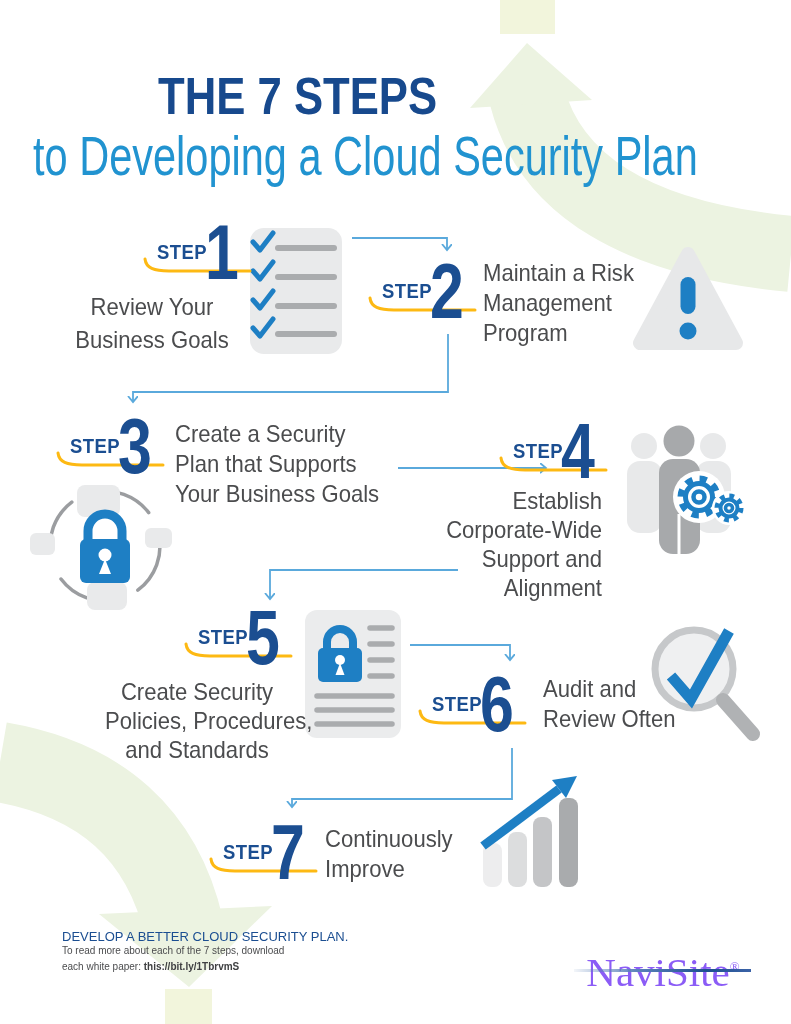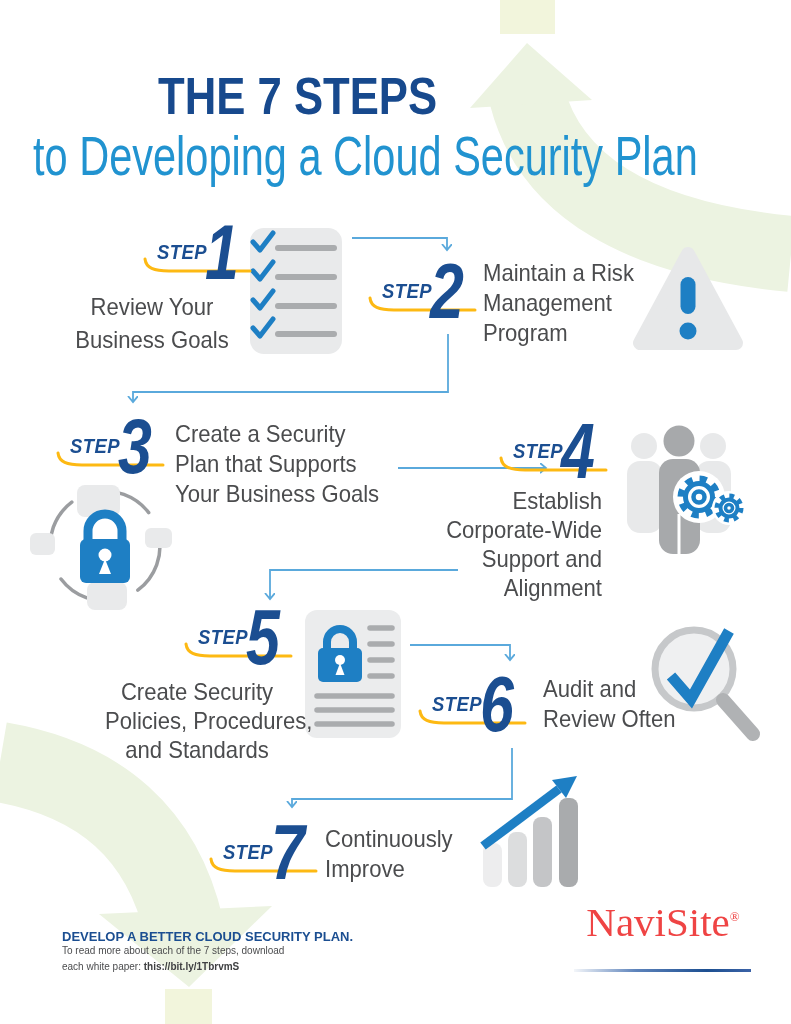--- a/index.html
+++ b/index.html
@@ -18,21 +18,21 @@
     white-space:nowrap; transform:scaleX(0.84); transform-origin:left top;
     letter-spacing:0px;
   }
   .subtitle {
     position:absolute; left:33px; top:124px;
     font-size:55px; font-weight:normal; color:#2193d0;
     white-space:nowrap; transform:scaleX(0.755); transform-origin:left top;
   }
 
   
-  .badge { position:absolute; width:140px; height:96px; z-index:4;font-style:italic; }
+  .badge { position:absolute; width:140px; height:96px; z-index:4; }
   .badge .word {
     position:absolute; left:14px; top:27px;
     font-size:21px; font-weight:bold; color:#1b4e91; letter-spacing:.5px;
     transform:scaleX(0.88); transform-origin:left top; white-space:nowrap;
   }
   .badge .swoosh { position:absolute; left:0px; top:44px; }
   .badge .num {
     position:absolute; left:62px; top:0px;
     font-size:78px; line-height:1; font-weight:bold; color:#1b4e91;
     transform:scaleX(0.78); transform-origin:left top;
@@ -48,27 +48,27 @@
   .steptext.center { text-align:center; transform-origin:center top; }
   .steptext.right  { text-align:right;  transform-origin:right top; }
 
   .icon { position:absolute; z-index:3; }
   .decor { position:absolute; z-index:0; }
   .connectors { position:absolute; left:0; top:0; z-index:2; pointer-events:none; }
 
   
   .foot-head {
     position:absolute; left:62px; top:929px;
-    font-size:13px; font-weight:bold; color:#1b4e91; white-space:nowrap;
+    font-size:13px; font-weight:normal; color:#1b4e91; white-space:nowrap;
   }
   .foot-line { position:absolute; left:62px; font-size:10px; color:#4b4c4e; white-space:nowrap; }
   .foot-line b { font-weight:bold; color:#3f4042; }
   .logo {
-    position:absolute; left:575px; top:898px; width:176px; text-align:center;
-    font-family:"Liberation Serif", serif; font-size:41px; color:#ef4444; white-space:nowrap;
+    position:absolute; left:575px; top:948px; width:176px; text-align:center;
+    font-family:"Liberation Serif", serif; font-size:41px; color:#8b5cf6; white-space:nowrap;
   }
   .logo .reg { font-size:13px; vertical-align:super; }
   .logo-rule {
     position:absolute; left:574px; top:969px; width:177px; height:3px;
     background:linear-gradient(to right, rgba(29,79,145,0.05), #5d83bb 35%, #1d4f91 75%, #3b63a7);
   }
 </style>
 </head>
 <body>
 

